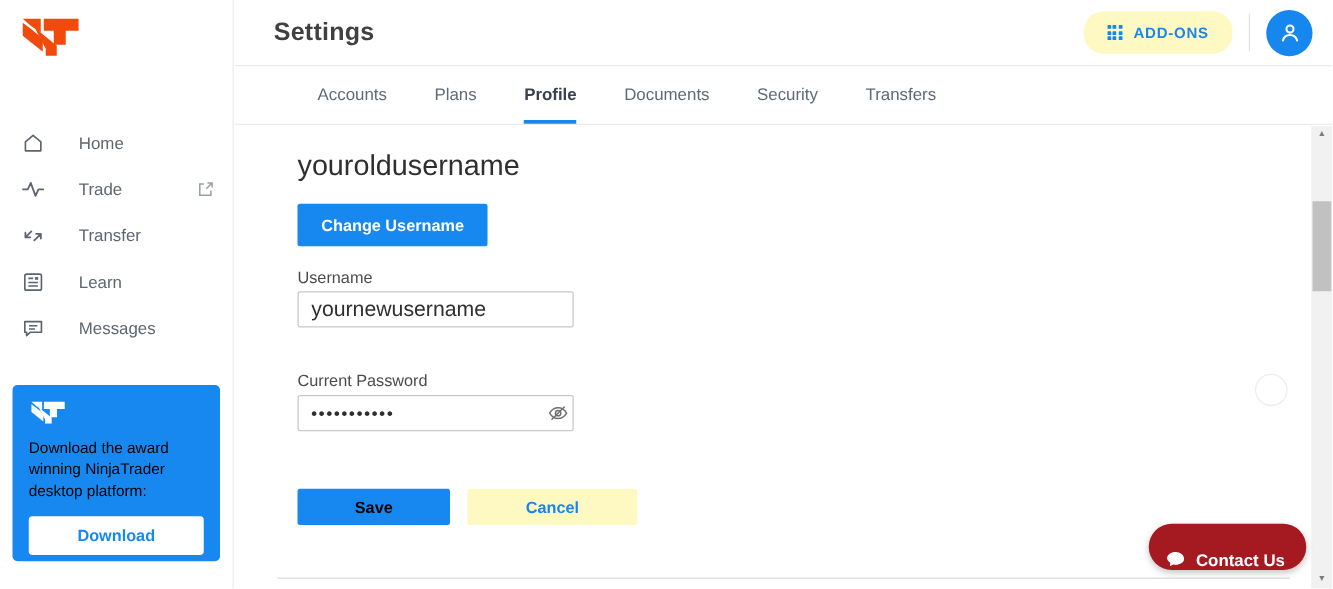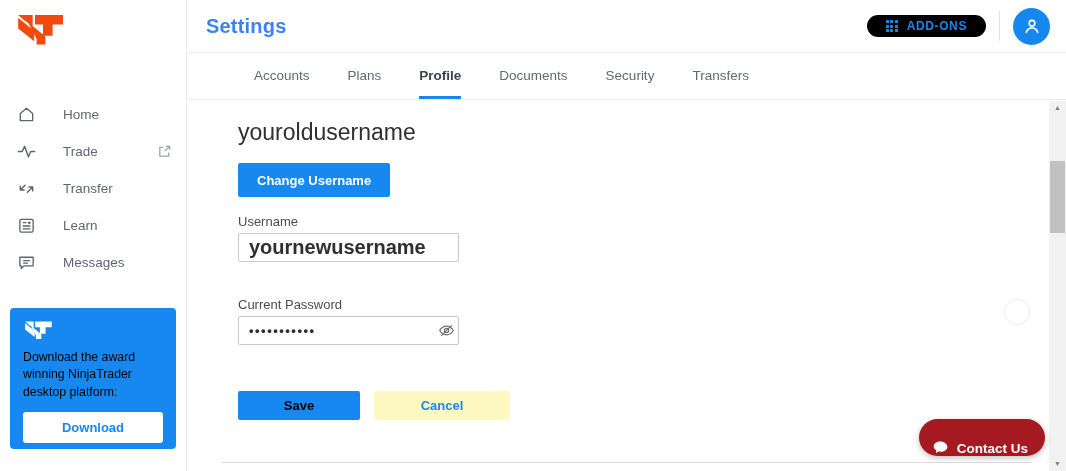--- a/index.html
+++ b/index.html
@@ -12,41 +12,41 @@
   .nav { position:absolute; left:0; top:96px; width:100%; }
   .nav-item { display:flex; align-items:center; gap:27px; height:37px; padding:0 14px 0 17px; color:#5f6670; font-size:13.5px; cursor:pointer; }
   .nav-item .nv-icon { width:19px; height:19px; color:#5d646e; display:flex; align-items:center; justify-content:center; }
   .nav-item .ext { margin-left:auto; width:15px; height:15px; color:#9aa0a8; }
   .promo { position:absolute; left:10px; top:308px; width:166px; height:141px; background:#1788f0; border-radius:4px; padding:12px 13px; }
   .promo-text { color:#000000; font-size:12.3px; line-height:1.42; margin-top:6px; font-weight:500; }
   .promo-btn { margin-top:11px; width:140px; height:31px; background:#fff; border:none; border-radius:3px; color:#1788f0; font-weight:bold; font-size:13px; font-family:"Liberation Sans",sans-serif; cursor:pointer; display:block; }
 
   
   .main-header { position:absolute; left:188px; top:0; width:878px; height:53px; border-bottom:1px solid #ececec; display:flex; align-items:center; }
-  .page-title { margin-left:18px; font-size:20px; font-weight:bold; color:#3b82f6; letter-spacing:.2px; }
+  .page-title { margin-left:31px; font-size:20px; font-weight:bold; color:#404040; letter-spacing:.2px; }
   .header-right { margin-left:auto; display:flex; align-items:center; margin-right:16px; gap:13px; }
-  .addons-btn { display:flex; align-items:center; gap:9px; height:22px; padding:0 19px; background:#000000; border:none; border-radius:16px; color:#1787ee; font-weight:bold; font-size:12px; letter-spacing:.6px; font-family:"Liberation Sans",sans-serif; cursor:pointer; }
+  .addons-btn { display:flex; align-items:center; gap:9px; height:34px; padding:0 19px; background:#fef9c3; border:none; border-radius:16px; color:#1787ee; font-weight:bold; font-size:12px; letter-spacing:.6px; font-family:"Liberation Sans",sans-serif; cursor:pointer; }
   .grid-icon { display:grid; grid-template-columns:repeat(3,3px); grid-template-rows:repeat(3,3px); gap:1.5px; }
   .grid-icon i { background:#1787ee; border-radius:.5px; }
   .hdr-divider { width:1px; height:30px; background:#e4e4e4; }
   .avatar { width:37px; height:37px; border-radius:50%; background:#1787f0; display:flex; align-items:center; justify-content:center; cursor:pointer; }
 
   
   .tabbar { position:absolute; left:188px; top:54px; width:878px; height:46px; border-bottom:1px solid #ececec; display:flex; align-items:flex-end; gap:38px; padding-left:66px; }
   .tab { font-size:13.5px; color:#5f6a75; padding-bottom:13px; cursor:pointer; border-bottom:3px solid transparent; }
   .tab.active { color:#39424e; font-weight:bold; border-bottom-color:#1787f0; }
 
   
   .content { position:absolute; left:188px; top:101px; width:861px; height:370px; background:#fff; }
   .cur-username { position:absolute; left:50px; top:18px; font-size:23px; font-weight:400; color:#2f2f2f; }
   .change-btn { position:absolute; left:50px; top:62px; height:34px; padding:0 19px; background:#1788f0; color:#fff; border:none; border-radius:2px; font-weight:bold; font-size:13px; font-family:"Liberation Sans",sans-serif; cursor:pointer; }
   .field-label { position:absolute; left:50px; font-size:13px; color:#4b4b4b; }
   .lbl-username { top:113px; }
   .lbl-password { top:196px; }
-  .text-input { position:absolute; left:50px; width:221px; height:29px; border:1px solid #c9c9c9; border-radius:2px; padding:0 10px; font-size:20px; color:#2f2f2f; font-family:"Liberation Sans",sans-serif; background:#fff;font-weight:bold; }
+  .text-input { position:absolute; left:50px; width:221px; height:29px; border:1px solid #c9c9c9; border-radius:2px; padding:0 10px; font-size:17px; color:#2f2f2f; font-family:"Liberation Sans",sans-serif; background:#fff; }
   .inp-username { top:132px; }
   .inp-password { top:215px; letter-spacing:1.5px; font-weight:bold; font-size:13px; padding-right:34px; }
   .eye-btn { position:absolute; left:248px; top:221px; width:20px; height:18px; border:none; background:transparent; cursor:pointer; padding:0; }
   .save-btn { position:absolute; left:50px; top:290px; width:122px; height:29px; background:#1788f0; color:#000000; border:none; border-radius:2px; font-weight:bold; font-size:13px; font-family:"Liberation Sans",sans-serif; cursor:pointer; }
   .cancel-btn { position:absolute; left:186px; top:290px; width:136px; height:29px; background:#fef9c3; color:#1787f0; border:none; border-radius:2px; font-weight:bold; font-size:13px; font-family:"Liberation Sans",sans-serif; cursor:pointer; }
   .section-rule { position:absolute; left:34px; top:361px; width:810px; height:0; border-top:1px solid #dcdcdc; }
   .ghost-circle { position:absolute; left:816px; top:198px; width:26px; height:26px; border:1px solid #ededed; border-radius:50%; }
 
   
   .scrollbar { position:absolute; right:0; top:101px; width:17px; height:370px; background:#f1f1f1; }

